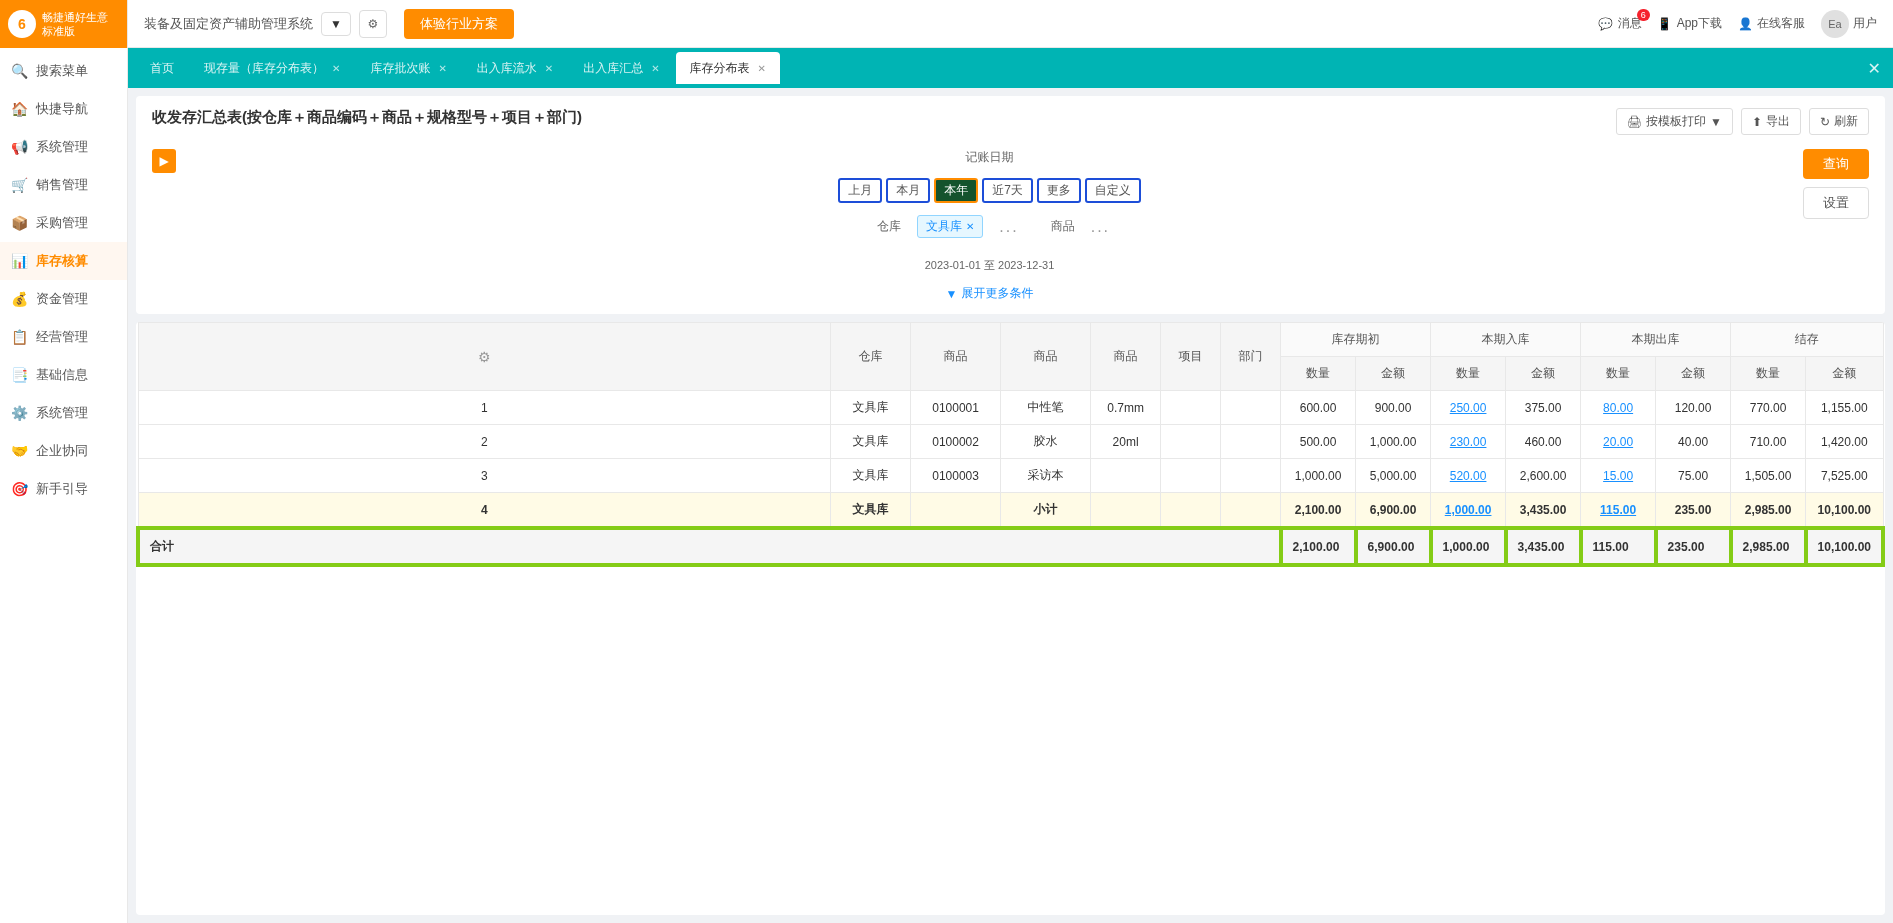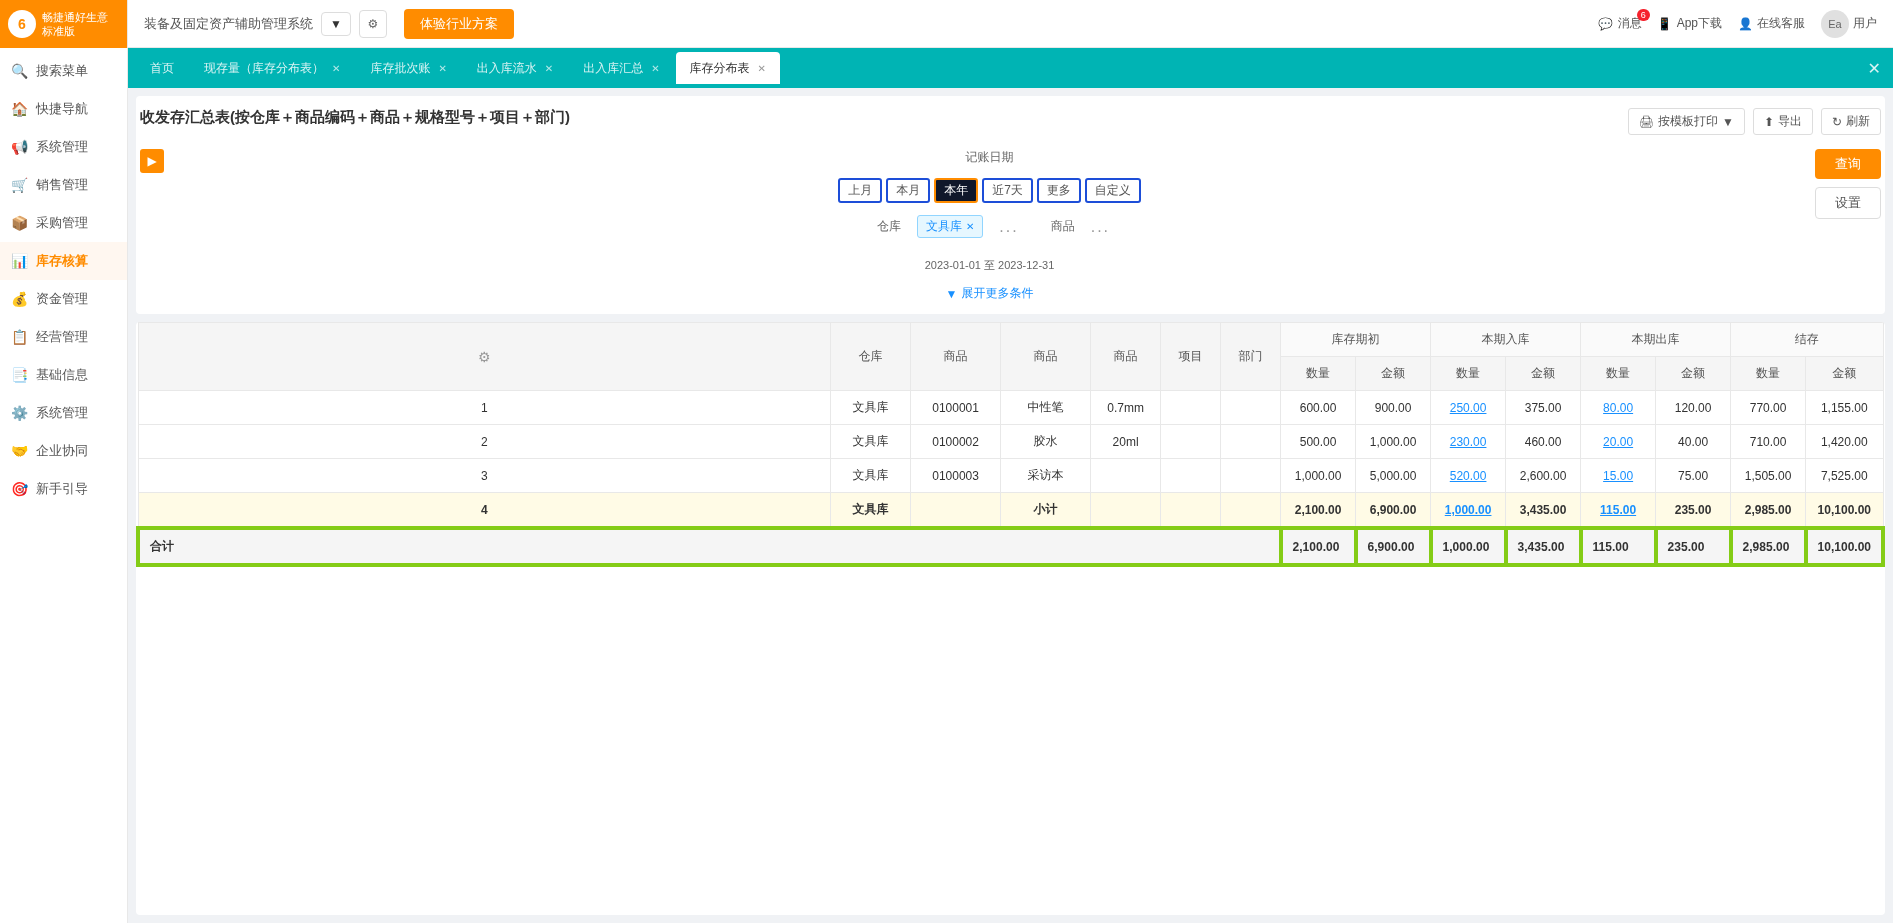--- a/index.html
+++ b/index.html
@@ -38,27 +38,27 @@
     .tab-item { display: flex; align-items: center; gap: 4px; padding: 0 14px; height: 32px; border-radius: 4px 4px 0 0; cursor: pointer; font-size: 12px; color: rgba(255,255,255,0.85); white-space: nowrap; }
     .tab-item.active { background: #fff; color: #333; }
     .tab-close { font-size: 10px; color: rgba(255,255,255,0.7); cursor: pointer; margin-left: 4px; }
     .tab-item.active .tab-close { color: #999; }
     .tabs-close-all { margin-left: auto; color: rgba(255,255,255,0.85); cursor: pointer; font-size: 16px; padding: 4px; }
 
     
     .page-content { flex: 1; background: #f0f2f5; padding: 0; overflow: auto; display: flex; flex-direction: column; }
 
     
-    .filter-area { background: #fff; margin: 8px; border-radius: 4px; padding: 12px 4px; }
+    .filter-area { background: #fff; margin: 8px; border-radius: 4px; padding: 12px 16px; }
     .page-title { font-size: 15px; font-weight: bold; color: #333; margin-bottom: 12px; }
     .filter-row { display: flex; align-items: center; gap: 12px; margin-bottom: 8px; flex-direction: column; }
     .filter-label { color: #666; font-size: 12px; white-space: nowrap; }
     .filter-date-btns { display: flex; align-items: center; gap: 4px; }
     .date-btn { padding: 2px 8px; border: 2px solid #1d4ed8; border-radius: 3px; cursor: pointer; font-size: 12px; background: #fff; color: #555; }
-    .date-btn.active { background: #0f172a; color: #fff; border-color: #ff8c00; }
+    .date-btn.active { background: #14532d; color: #fff; border-color: #ff8c00; }
     .date-range { color: #666; font-size: 11px; }
     .filter-tag { display: flex; align-items: center; gap: 4px; background: #e6f7ff; border: 1px solid #91d5ff; border-radius: 3px; padding: 2px 8px; font-size: 12px; color: #1890ff; }
     .filter-tag-close { cursor: pointer; color: #1890ff; font-size: 10px; }
     .filter-more-dots { color: #999; cursor: pointer; font-size: 16px; letter-spacing: 2px; }
     .expand-btn { display: flex; align-items: center; gap: 4px; cursor: pointer; color: #1890ff; font-size: 12px; margin-top: 4px; }
     .filter-toggle-arrow { width: 24px; height: 24px; background: #ff8c00; border-radius: 3px; display: flex; align-items: center; justify-content: center; cursor: pointer; margin-right: 8px; }
 
     
     .table-area { background: #fff; margin: 0 8px 8px; border-radius: 4px; flex: 1; overflow: auto; }
     .toolbar-btn { display: flex; align-items: center; gap: 4px; padding: 4px 10px; border: 1px solid #ddd; border-radius: 3px; cursor: pointer; font-size: 12px; background: #fff; color: #555; }

